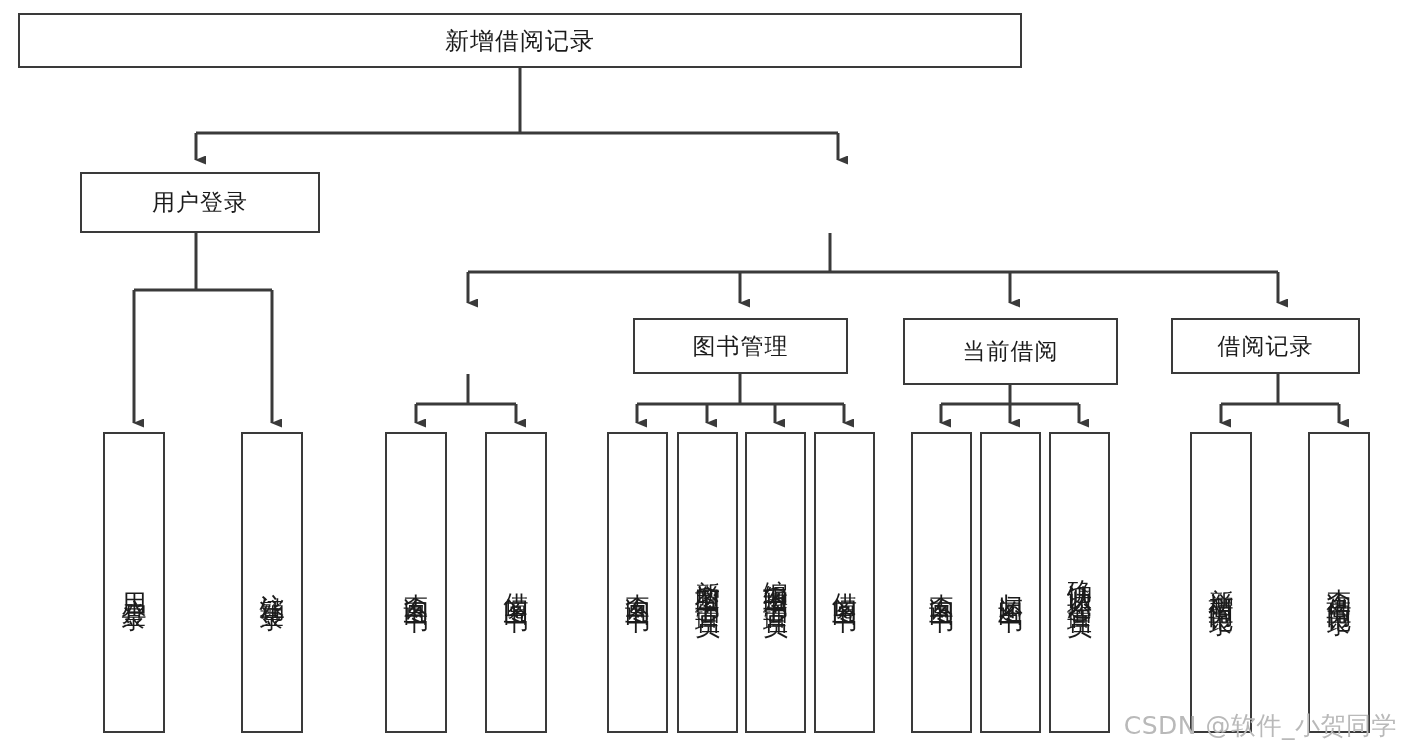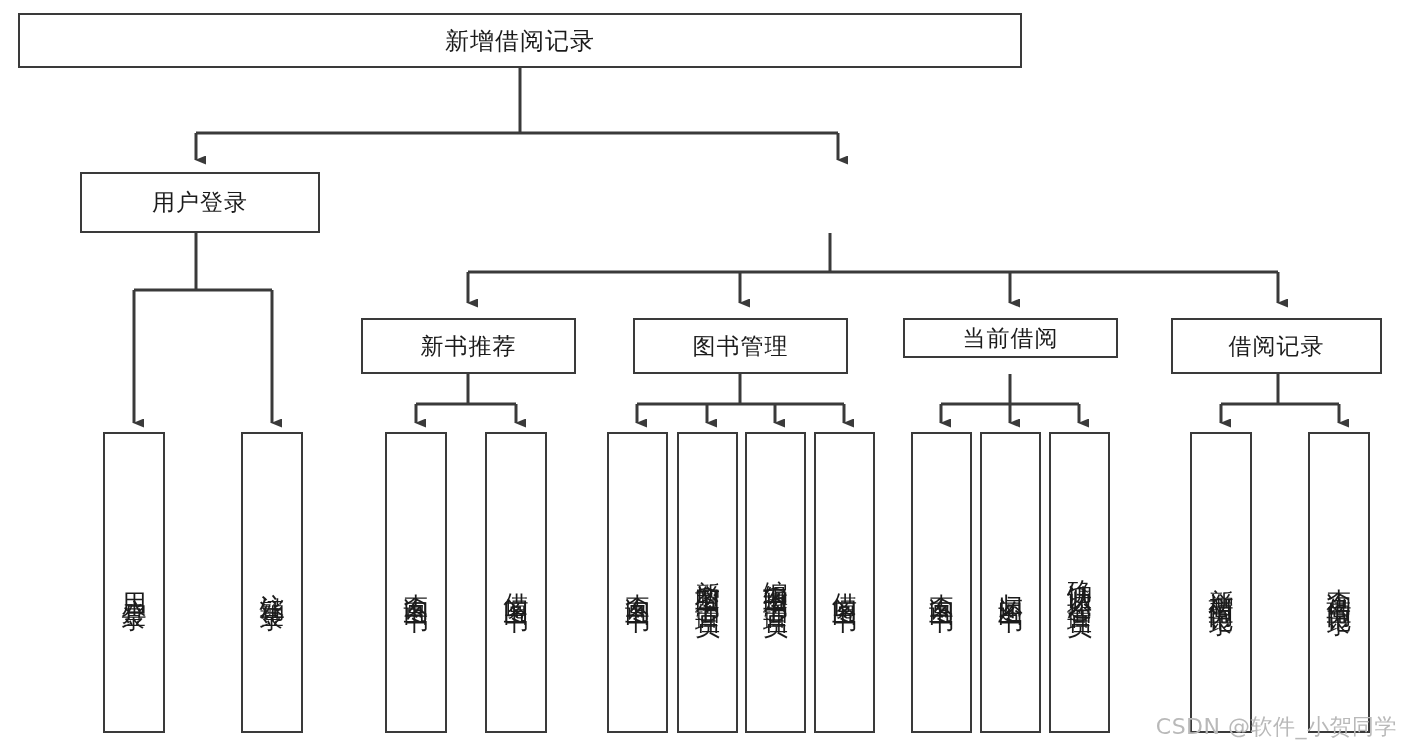--- a/index.html
+++ b/index.html
@@ -41,21 +41,21 @@
     display:block;
     writing-mode:vertical-rl;
     text-orientation:upright;
     white-space:nowrap;
   }
 
   .watermark{
     position:absolute;
     right:8px;
     bottom:5px;
-    font-size:22px;
+    font-size:25px;
     color:#b9b9b9;
     letter-spacing:0.5px;
     white-space:nowrap;
     font-family:"DejaVu Sans","Liberation Sans",sans-serif;
   }
 </style>
 </head>
 <body>
 
 <div id="diagram-root">
@@ -111,30 +111,27 @@
   </svg>
 
   <div class="node root h-node" style="left:18px;top:13px;width:1004px;height:55px;">
     <span>新增借阅记录</span>
   </div>
 
   <div class="node h-node" style="left:80px;top:172px;width:240px;height:61px;">
     <span>用户登录</span>
   </div>
 
-  <div class="node h-node" style="left:361px;top:318px;width:215px;height:56px;">
-    <span>新书推荐</span>
-  </div>
   <div class="node h-node" style="left:633px;top:318px;width:215px;height:56px;">
     <span>图书管理</span>
   </div>
-  <div class="node h-node" style="left:903px;top:318px;width:215px;height:40px;">
+  <div class="node h-node" style="left:903px;top:318px;width:215px;height:67px;">
     <span>当前借阅</span>
   </div>
-  <div class="node h-node" style="left:1171px;top:318px;width:211px;height:56px;font-family:Liberation Mono, monospace;">
+  <div class="node h-node" style="left:1171px;top:318px;width:189px;height:56px;font-family:Liberation Mono, monospace;">
     <span>借阅记录</span>
   </div>
 
   <div class="node leaf" style="left:103px;top:432px;width:62px;height:301px;">
     <span class="leaf-label">用户登录</span>
   </div>
   <div class="node leaf" style="left:241px;top:432px;width:62px;height:301px;">
     <span class="leaf-label">注销登录</span>
   </div>
 

